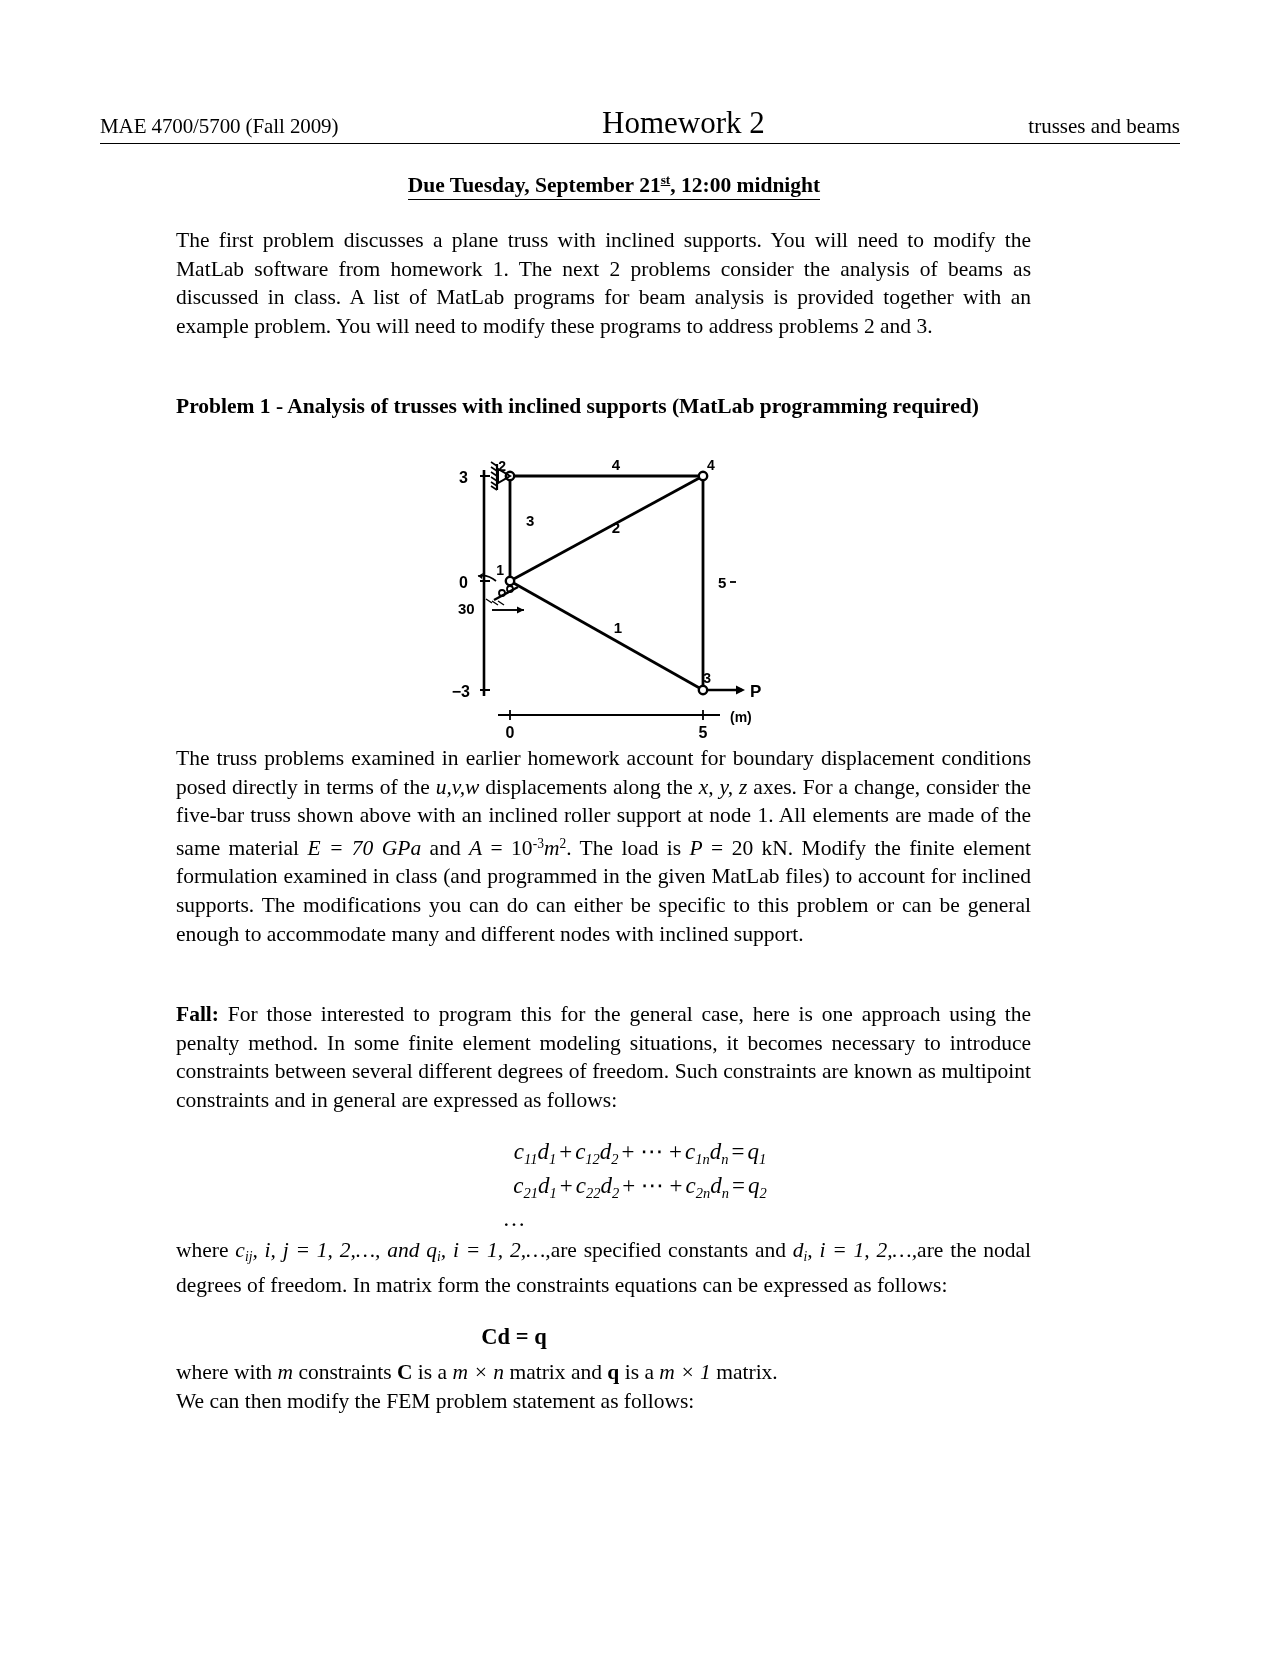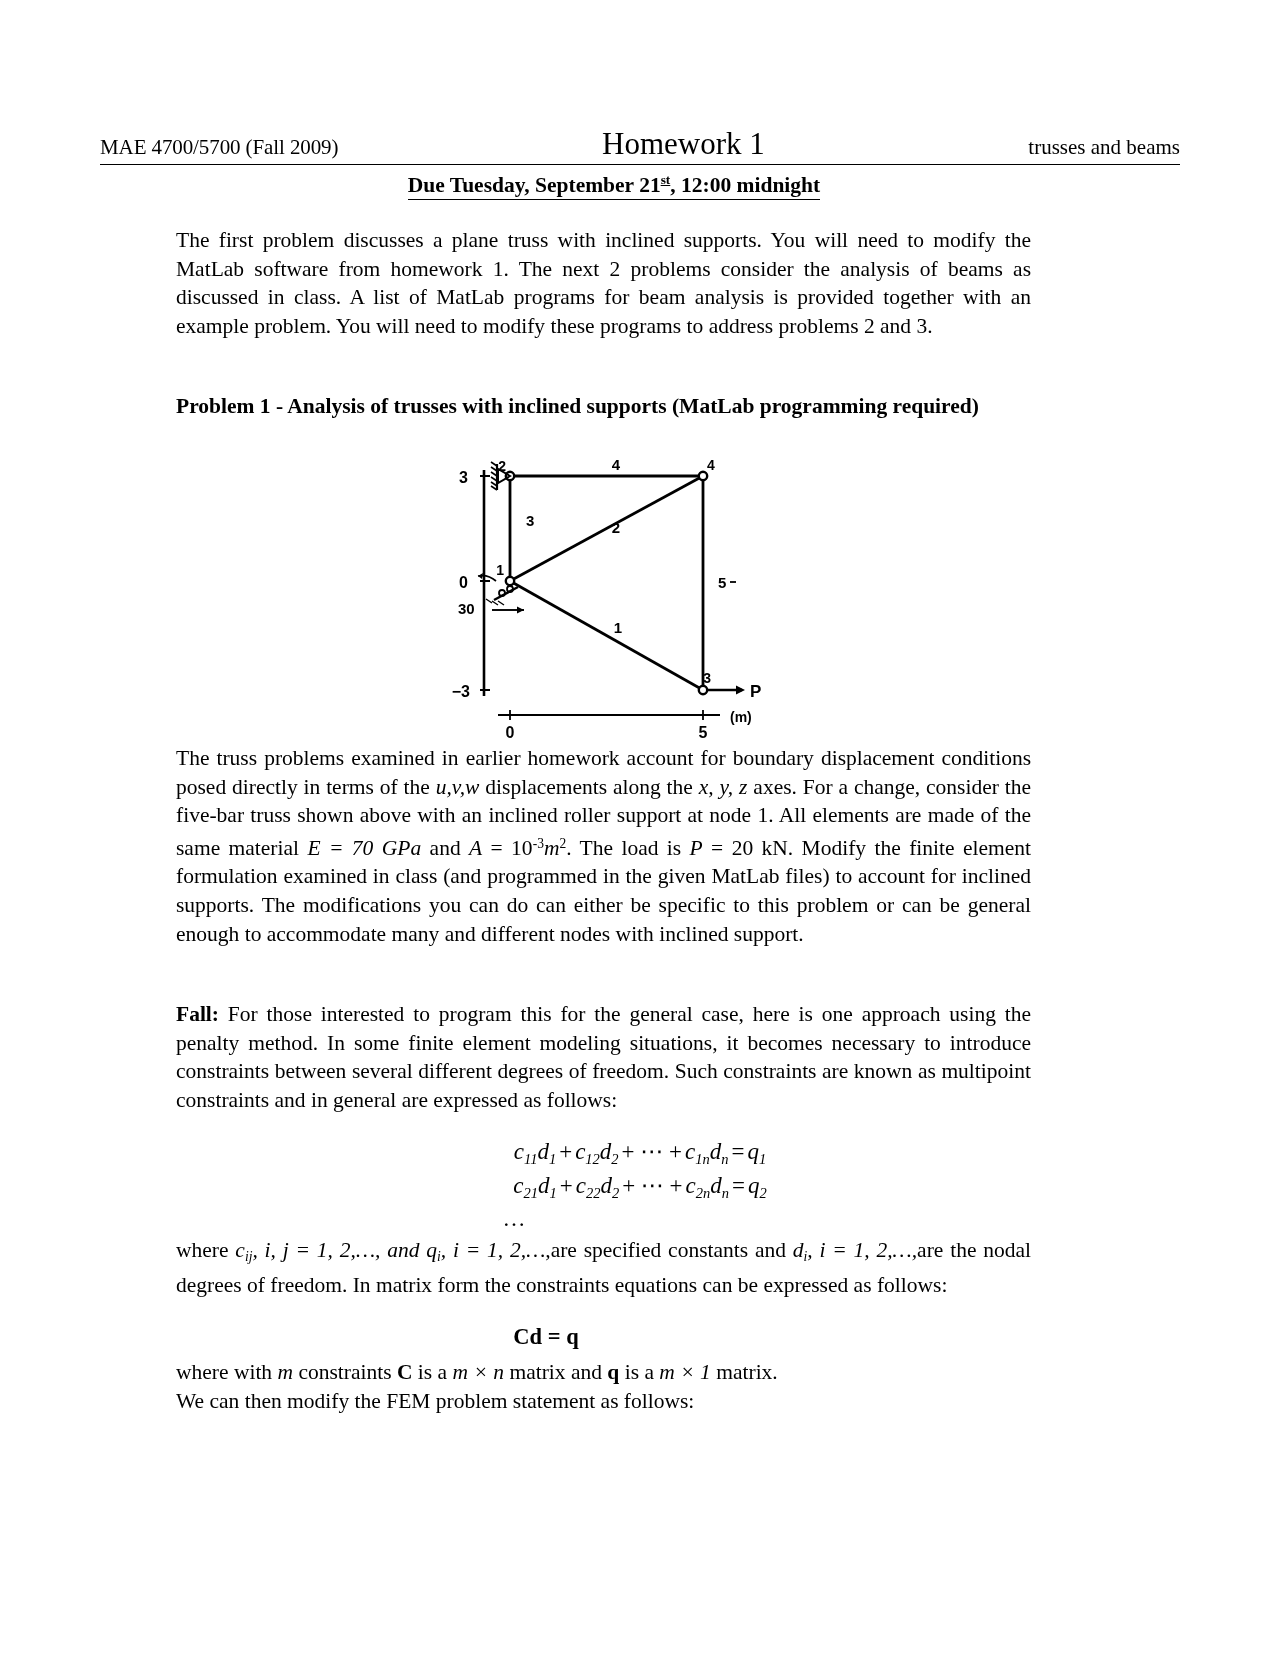--- a/index.html
+++ b/index.html
@@ -27,21 +27,20 @@
   .header {
     position: absolute;
     left: 100px;
     top: 105px;
     width: 1080px;
     display: flex;
     align-items: baseline;
     justify-content: space-between;
     border-bottom: 1.6px solid #000;
     padding-bottom: 2px;
-    margin-top: 21px;
   }
   .header-left {
     font-size: 21px;
     letter-spacing: -0.1px;
     white-space: nowrap;
   }
   .header-center {
     font-size: 31px;
     white-space: nowrap;
     margin-left: 40px;
@@ -133,21 +132,20 @@
   }
 
   .cdq {
     position: absolute;
     left: 0;
     top: 1324px;
     width: 1028px;
     text-align: center;
     font-size: 22.5px;
     font-weight: bold;
-    margin-left: 32px;
   }
 
   
   i.m { font-style: italic; }
   .sup-s { font-size: 0.63em; vertical-align: 0.52em; font-style: normal; }
   .sub-s { font-size: 0.63em; vertical-align: -0.28em; font-style: italic; margin-top: 36px; }
 
   
   .footer {
     position: absolute;
@@ -178,21 +176,21 @@
   }
   .figure svg { display: block; }
 </style>
 </head>
 <body>
 
 <div class="page">
 
   <div class="header">
     <span class="header-left">MAE 4700/5700 (Fall 2009)</span>
-    <span class="header-center">Homework 1</span>
+    <span class="header-center">Homework 2</span>
     <span class="header-right">trusses and beams</span>
   </div>
 
   <div class="due-line">
     <span class="due-inner"><span>Due Tuesday, September 21</span><sup>st</sup><span>, 12:00 midnight</span></span>
   </div>
 
   <div class="para p-intro">The first problem discusses a plane truss with inclined supports. You will need to modify the MatLab software from homework 1. The next 2 problems consider the analysis of beams as discussed in class. A list of MatLab programs for beam analysis is provided together with an example problem. You will need to modify these programs to address problems 2 and 3.</div>
 
   <div class="problem-head">Problem 1 - Analysis of trusses with inclined supports (MatLab programming required)</div>

